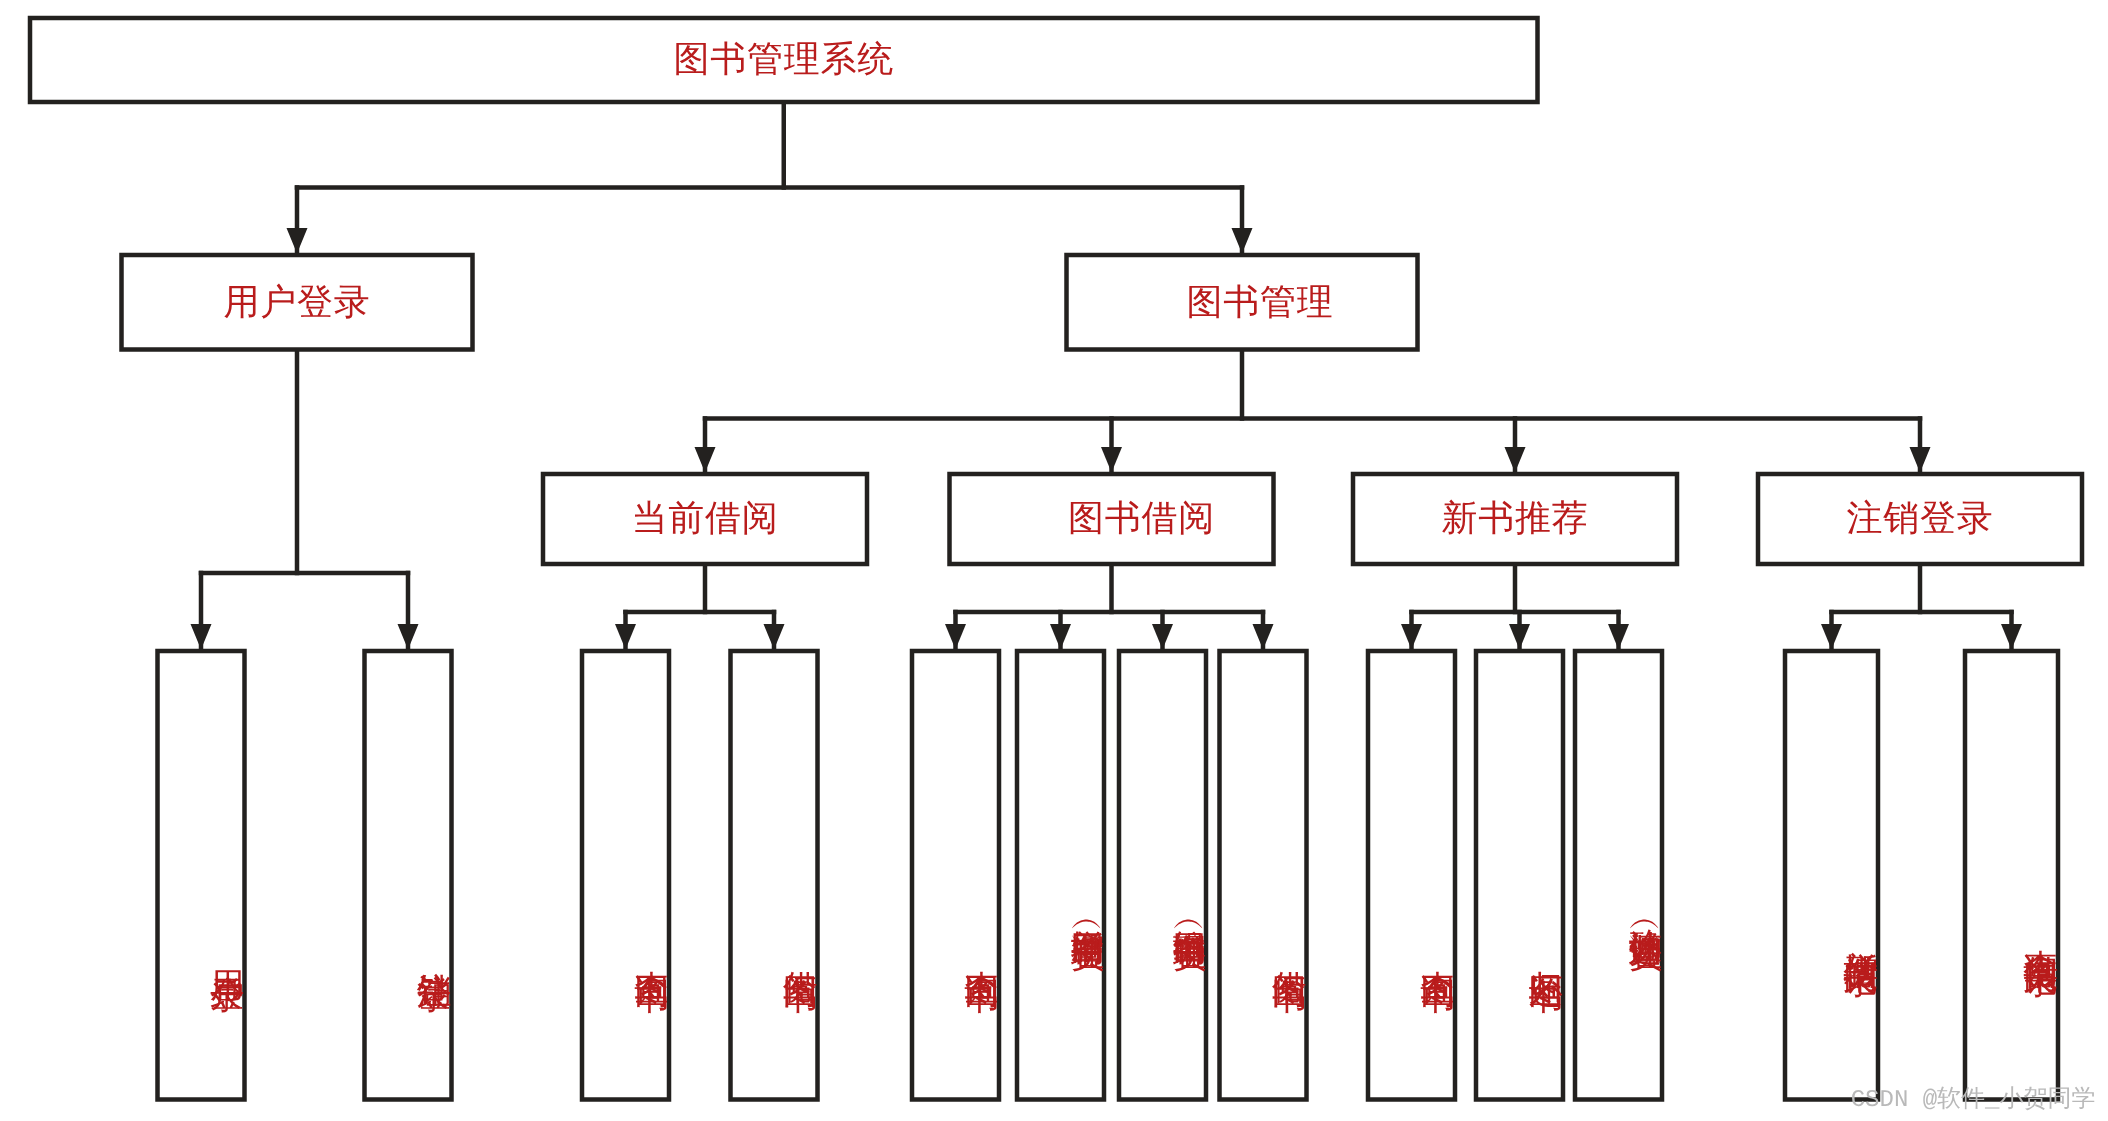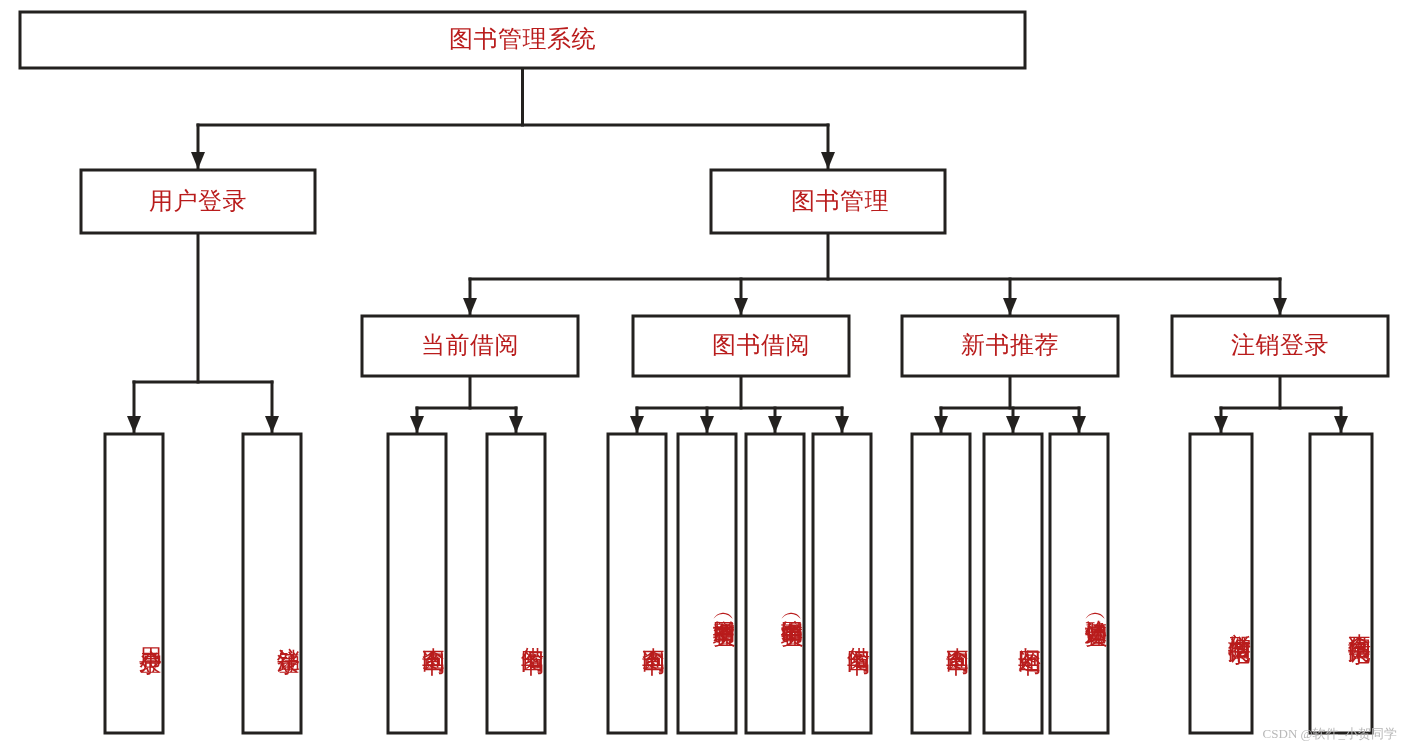--- a/index.html
+++ b/index.html
@@ -66,24 +66,24 @@
     box-sizing: border-box;
   }
   .node-label.vertical.tall-text {
     font-size: 22px;
     letter-spacing: 1px;
   }
   .watermark {
     position: absolute;
     right: 8px;
     bottom: 4px;
-    font-size: 13px;
+    font-size: 16px;
     color: #b9b9b9;
     white-space: nowrap;
-    font-family: Liberation Serif, serif;
+    font-family: Liberation Mono, monospace;
     margin-left: 43px;
   }
 </style>
 </head>
 <body>
 
 <div id="diagram-root">
 
   <svg class="diagram-canvas" viewBox="0 0 1405 747">
     <g id="connector-layer">

